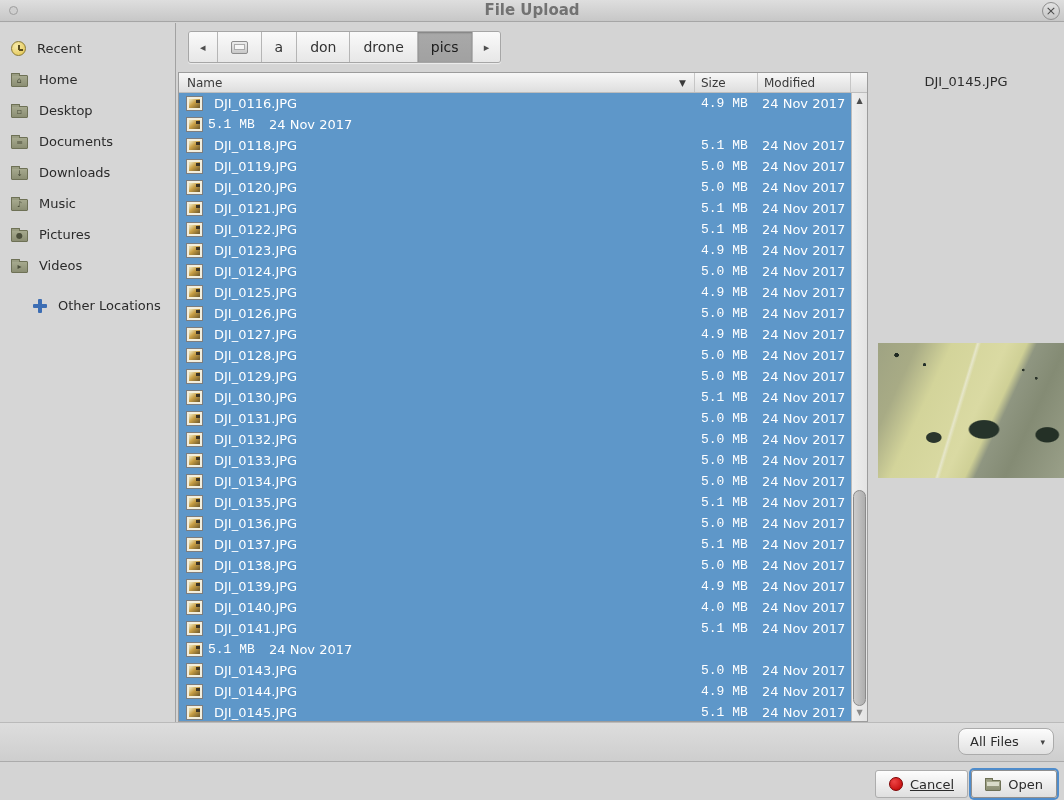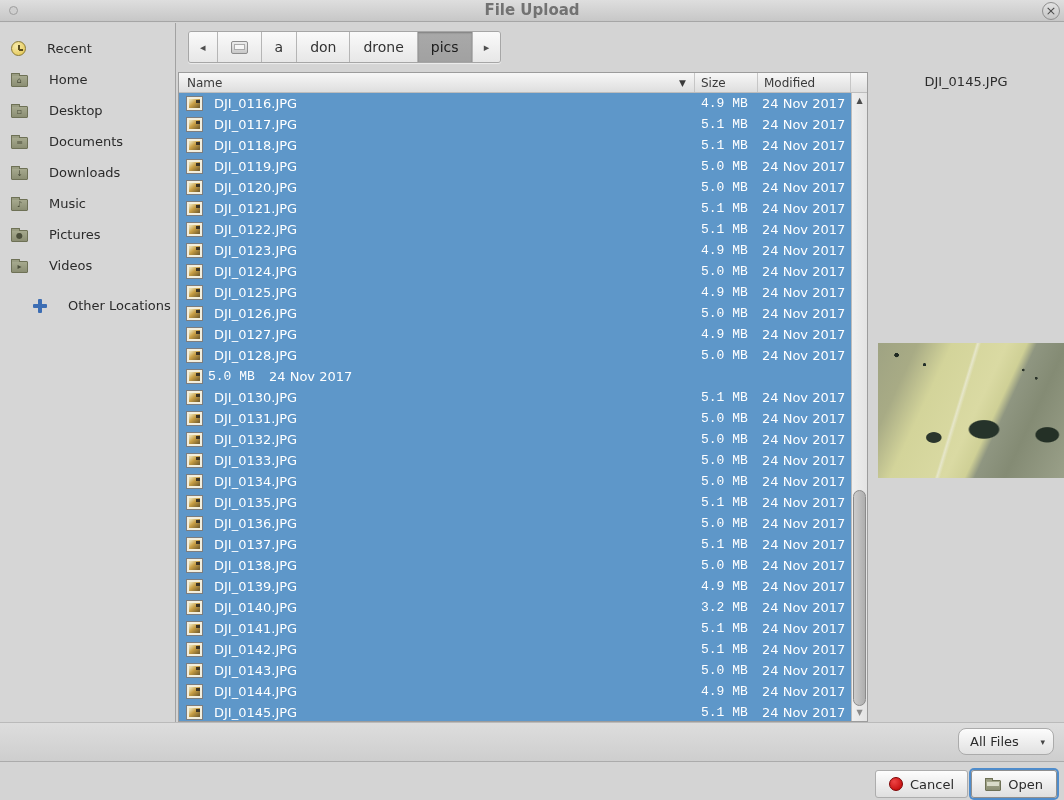--- a/index.html
+++ b/index.html
@@ -14,21 +14,21 @@
     background:linear-gradient(#dedede,#c7c7c7); border-bottom:1px solid #a6a6a6; }
   .titlebar .title { line-height:21px; text-align:center; font-size:15px; font-weight:bold; color:#727272; }
   .win-dot { position:absolute; left:9px; top:6px; width:9px; height:9px; border-radius:50%;
     background:#cfcfcf; border:1px solid #9e9e9e; }
   .close-btn { position:absolute; right:4px; top:2px; width:18px; height:18px; border-radius:50%;
     background:linear-gradient(#e2e2e2,#c6c6c6); border:1px solid #8f8f8f; color:#4a4a4a;
     font-size:13px; line-height:15px; text-align:center; cursor:default; }
   
   .sidebar { position:absolute; left:0; top:23px; width:176px; height:699px;
     background:#d6d6d6; border-right:1px solid #a2a2a2; padding-top:10px; }
-  .side-item { height:31px; display:flex; align-items:center; gap:21px; padding-left:11px;
+  .side-item { height:31px; display:flex; align-items:center; gap:11px; padding-left:11px;
     font-size:13px; color:#2b2b2b; }
   .side-item.sep { margin-top:9px;padding-left:33px; }
   .icon-slot { width:17px; display:flex; justify-content:center; flex:0 0 17px; }
   .fi { position:relative; width:17px; height:12px; margin-top:2px;
     background:linear-gradient(#a6a98e,#8b8e73); border:1px solid #6e7156; border-radius:1px; }
   .fi::before { content:""; position:absolute; top:-3px; left:-1px; width:7px; height:2px;
     background:#9a9d82; border:1px solid #6e7156; border-bottom:none; border-radius:1px 1px 0 0; }
   .fi .em { position:absolute; inset:0; display:flex; align-items:center; justify-content:center;
     font-size:8px; line-height:1; color:#4a4d3a; }
   .clock { position:relative; width:15px; height:15px; border-radius:50%;
@@ -105,21 +105,21 @@
   .combo { position:absolute; right:10px; top:5px; width:96px; height:27px;
     display:flex; align-items:center; justify-content:space-between; padding:0 8px 0 11px;
     background:linear-gradient(#fcfcfc,#e1e1e1); border:1px solid #ababab; border-radius:8px;
     font-size:13px; color:#2c2c2c; }
   .combo .caret { font-size:9px; color:#444; }
   .actionbar { position:absolute; left:0; top:761px; width:1064px; height:39px;
     background:#d4d4d4; border-top:1px solid #ababab; }
   .btn { position:absolute; top:8px; height:28px; display:flex; align-items:center; gap:7px;
     padding:0 13px; background:linear-gradient(#fdfdfd,#dfdfdf); border:1px solid #adadad;
     border-radius:3px; font-size:13px; color:#2b2b2b; }
-  .btn-cancel { right:96px; }
+  .btn-cancel { right:96px;text-decoration:underline; }
   .btn-open { right:7px; border-color:#8f8f8f; box-shadow:0 0 0 2px #4f8ccb; }
   .cancel-ico { width:14px; height:14px; border-radius:50%;
     background:radial-gradient(circle at 35% 30%, #ee4444, #bb0000); border:1px solid #7d0000; }
   .open-ico { position:relative; width:16px; height:11px; margin-top:2px;
     background:linear-gradient(#a6a98e,#8b8e73); border:1px solid #6e7156; border-radius:1px; }
   .open-ico::before { content:""; position:absolute; top:-3px; left:-1px; width:6px; height:2px;
     background:#9a9d82; border:1px solid #6e7156; border-bottom:none; }
   .open-ico::after { content:""; position:absolute; left:1px; top:1px; right:1px; height:4px; background:#d9dbc9; }
 </style>
 </head>
@@ -229,21 +229,20 @@
     </div>
     <div class="rows" id="rows">
         <div class="row">
     <span class="ficon"></span>
     <span class="fname">DJI_0116.JPG</span>
     <span class="fsize">4.9 MB</span>
     <span class="fdate">24 Nov 2017</span>
   </div>
         <div class="row">
     <span class="ficon"></span>
-    <span class="fname">DJI_0117.JPG</span>
     <span class="fsize">5.1 MB</span>
     <span class="fdate">24 Nov 2017</span>
   </div>
         <div class="row">
     <span class="ficon"></span>
     <span class="fname">DJI_0118.JPG</span>
     <span class="fsize">5.1 MB</span>
     <span class="fdate">24 Nov 2017</span>
   </div>
         <div class="row">
@@ -301,20 +300,21 @@
     <span class="fdate">24 Nov 2017</span>
   </div>
         <div class="row">
     <span class="ficon"></span>
     <span class="fname">DJI_0128.JPG</span>
     <span class="fsize">5.0 MB</span>
     <span class="fdate">24 Nov 2017</span>
   </div>
         <div class="row">
     <span class="ficon"></span>
+    <span class="fname">DJI_0129.JPG</span>
     <span class="fsize">5.0 MB</span>
     <span class="fdate">24 Nov 2017</span>
   </div>
         <div class="row">
     <span class="ficon"></span>
     <span class="fname">DJI_0130.JPG</span>
     <span class="fsize">5.1 MB</span>
     <span class="fdate">24 Nov 2017</span>
   </div>
         <div class="row">
@@ -367,32 +367,31 @@
   </div>
         <div class="row">
     <span class="ficon"></span>
     <span class="fname">DJI_0139.JPG</span>
     <span class="fsize">4.9 MB</span>
     <span class="fdate">24 Nov 2017</span>
   </div>
         <div class="row">
     <span class="ficon"></span>
     <span class="fname">DJI_0140.JPG</span>
-    <span class="fsize">3.2 MB</span>
+    <span class="fsize">4.0 MB</span>
     <span class="fdate">24 Nov 2017</span>
   </div>
         <div class="row">
     <span class="ficon"></span>
     <span class="fname">DJI_0141.JPG</span>
     <span class="fsize">5.1 MB</span>
     <span class="fdate">24 Nov 2017</span>
   </div>
         <div class="row">
     <span class="ficon"></span>
-    <span class="fname">DJI_0142.JPG</span>
     <span class="fsize">5.1 MB</span>
     <span class="fdate">24 Nov 2017</span>
   </div>
         <div class="row">
     <span class="ficon"></span>
     <span class="fname">DJI_0143.JPG</span>
     <span class="fsize">5.0 MB</span>
     <span class="fdate">24 Nov 2017</span>
   </div>
         <div class="row">

